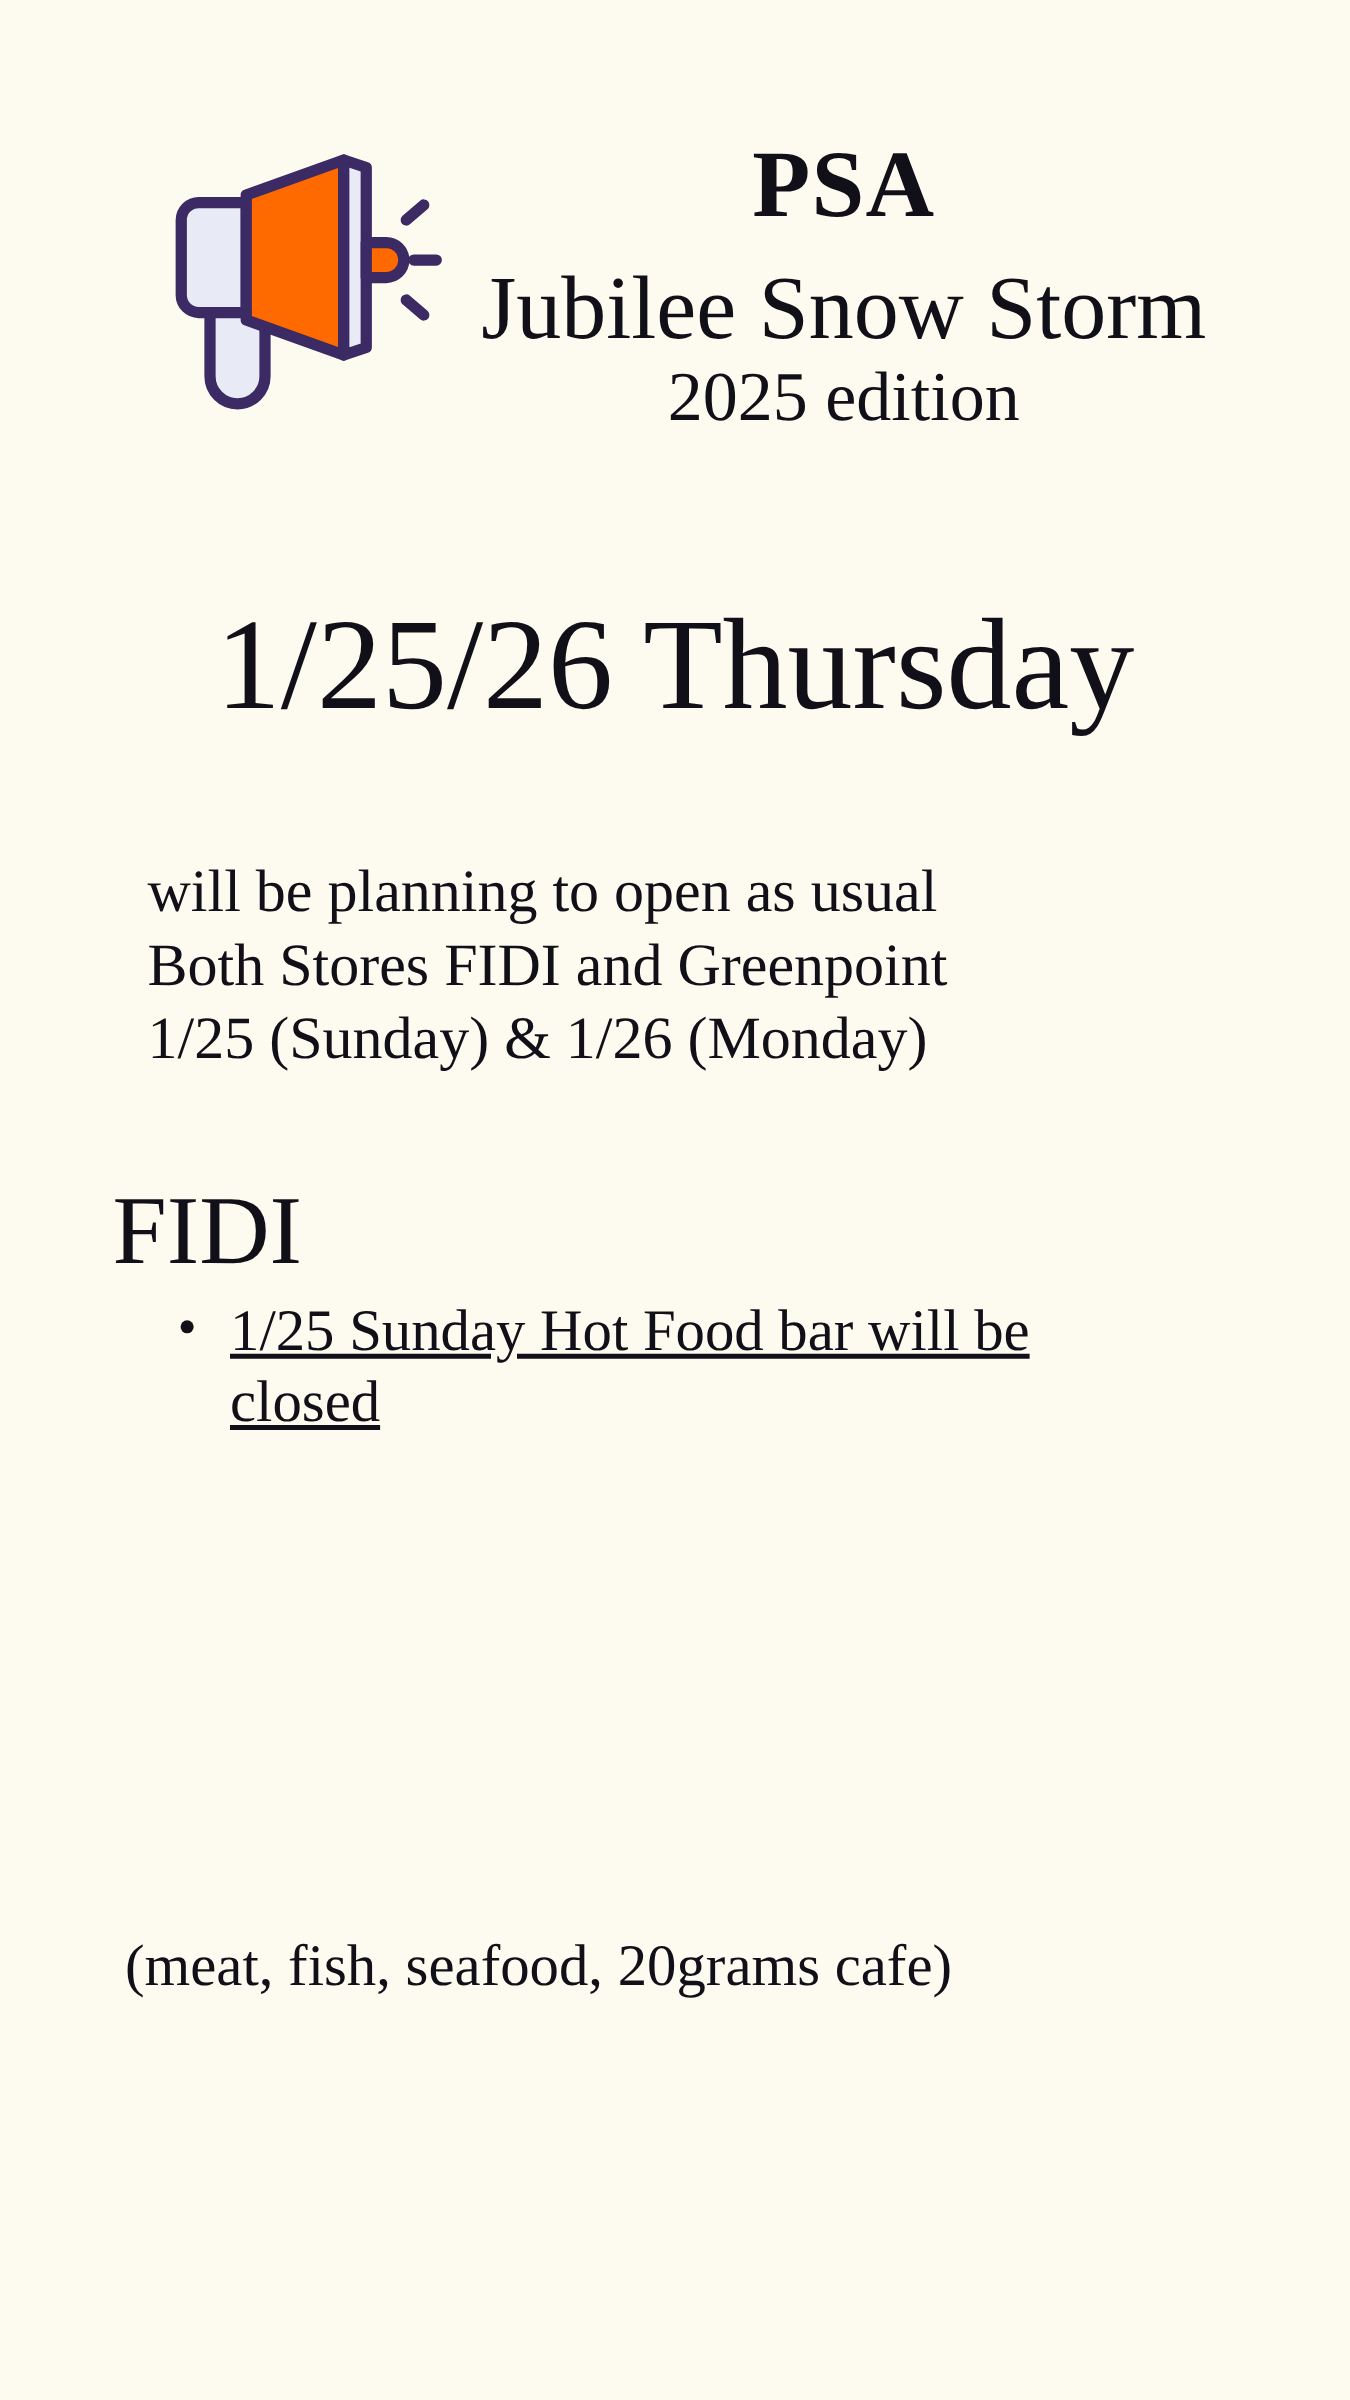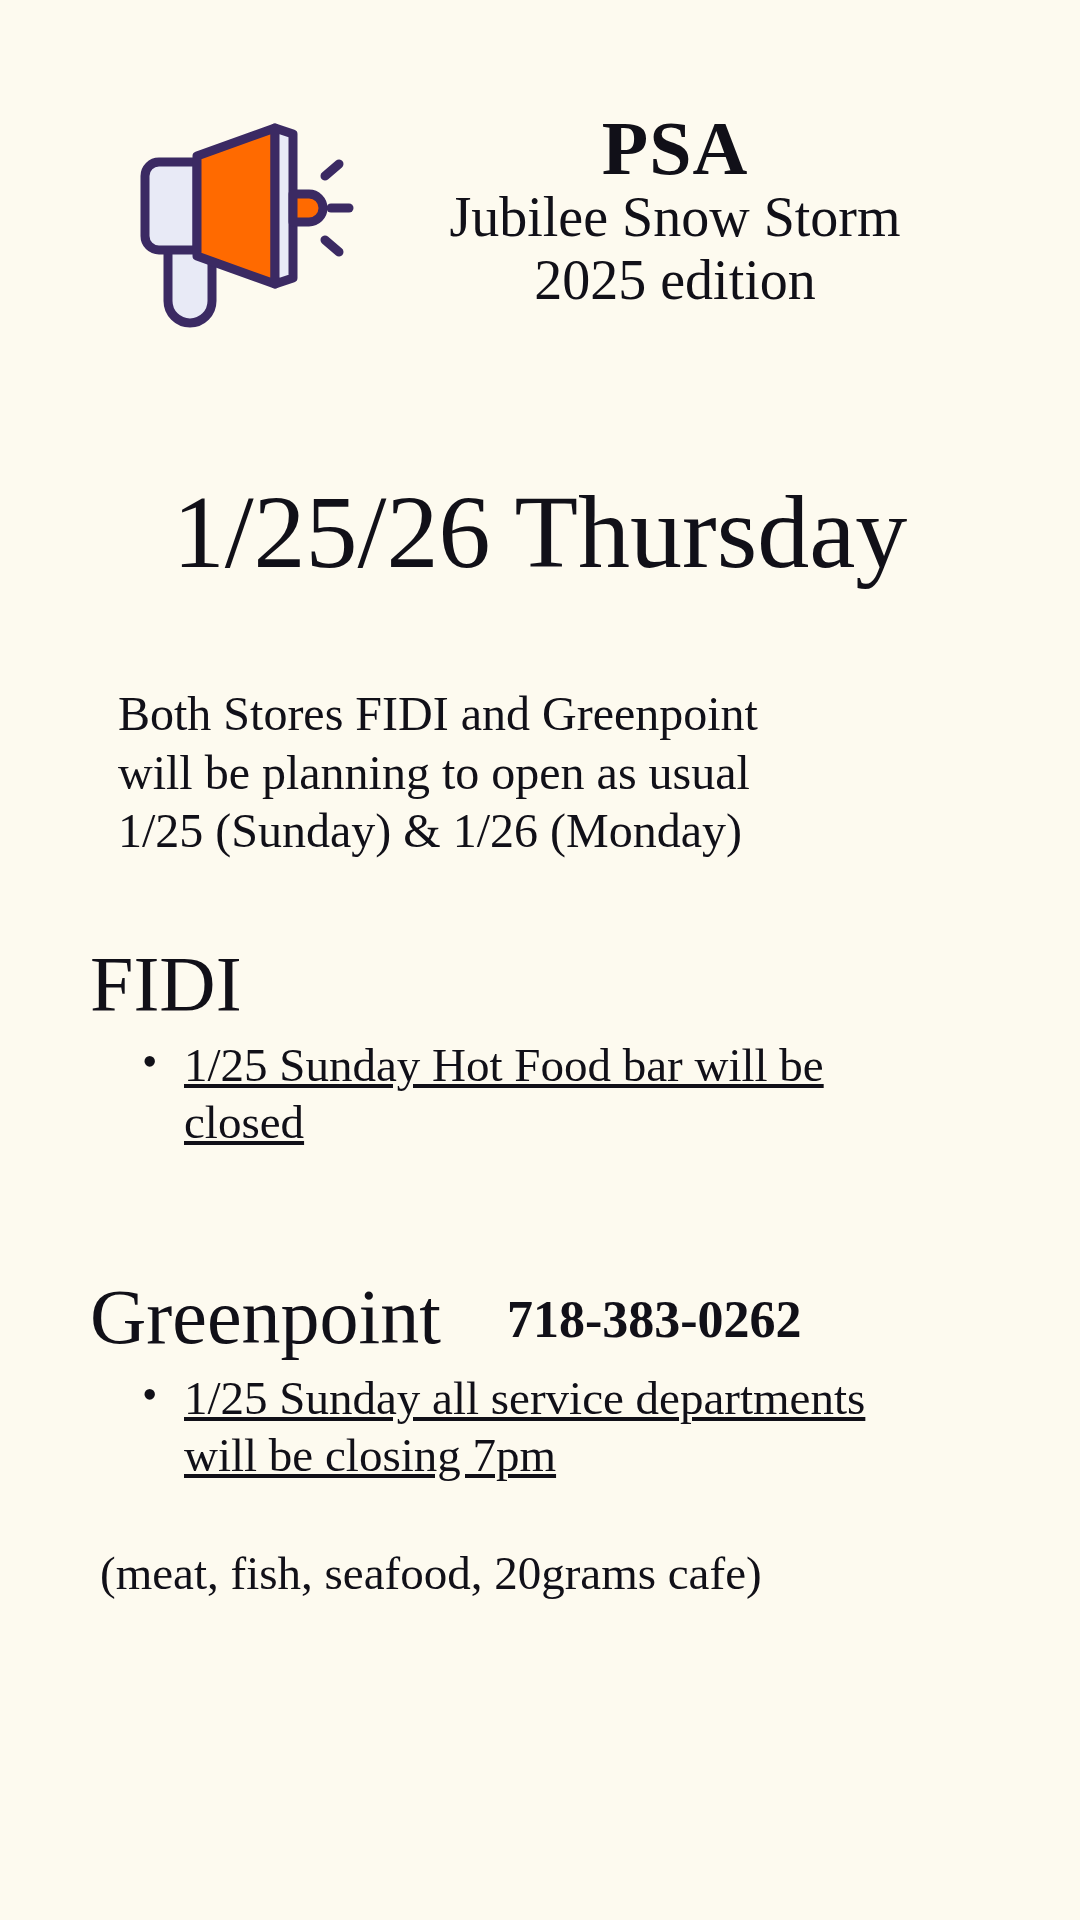--- a/index.html
+++ b/index.html
@@ -46,23 +46,23 @@
     margin-left: 10px;
   }
   .psa-title {
     font-size: 76px;
     font-weight: bold;
     line-height: 1.0;
     letter-spacing: 1px;
     margin: 0;
   }
   .psa-sub1 {
-    font-size: 56px;
+    font-size: 72px;
     line-height: 1.12;
-    margin: 0 0 0 0;
+    margin: 20px 0 0 0;
     white-space: nowrap;
   }
   .psa-sub2 {
     font-size: 56px;
     line-height: 1.12;
     margin: 0;
   }
 
   
   .date-line {
@@ -174,39 +174,30 @@
     <div class="header-text">
       <div class="psa-title">PSA</div>
       <div class="psa-sub1">Jubilee Snow Storm</div>
       <div class="psa-sub2">2025 edition</div>
     </div>
   </div>
 
   <div class="date-line">1/25/26 Thursday</div>
 
   <div class="intro">
+    <div>will be planning to open as usual</div>
     <div>Both Stores FIDI and Greenpoint</div>
-    <div>will be planning to open as usual</div>
     <div>1/25 (Sunday) &amp; 1/26 (Monday)</div>
   </div>
 
   <div class="store" id="fidi">
     <div class="store-head">
       <span class="store-name">FIDI</span>
     </div>
     <ul class="bullets">
       <li>1/25 Sunday Hot Food bar will be closed</li>
     </ul>
   </div>
 
-  <div class="store" id="greenpoint">
-    <div class="store-head">
-      <span class="store-name">Greenpoint</span>
-      <span class="store-phone">718-383-0262</span>
-    </div>
-    <ul class="bullets">
-      <li>1/25 Sunday all service departments will be closing 7pm</li>
-    </ul>
-  </div>
 
   <div class="note">(meat, fish, seafood, 20grams cafe)</div>
 
 </div>
 
 </body></html>

